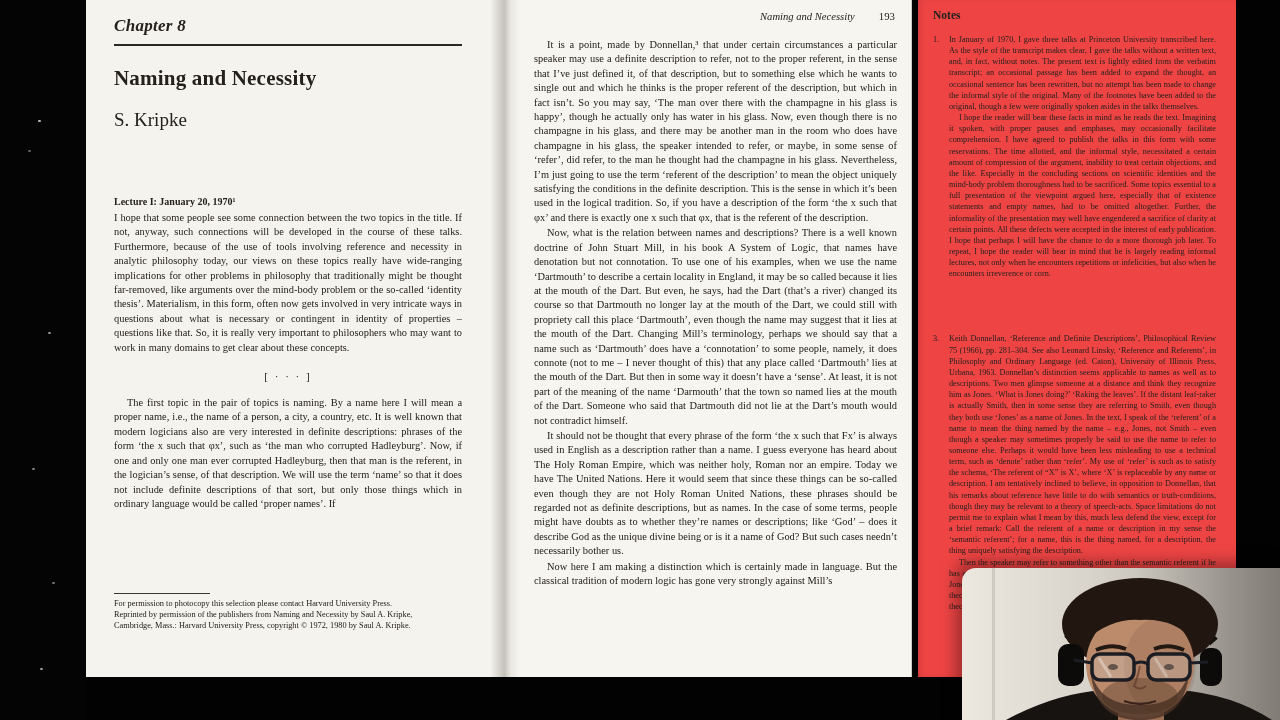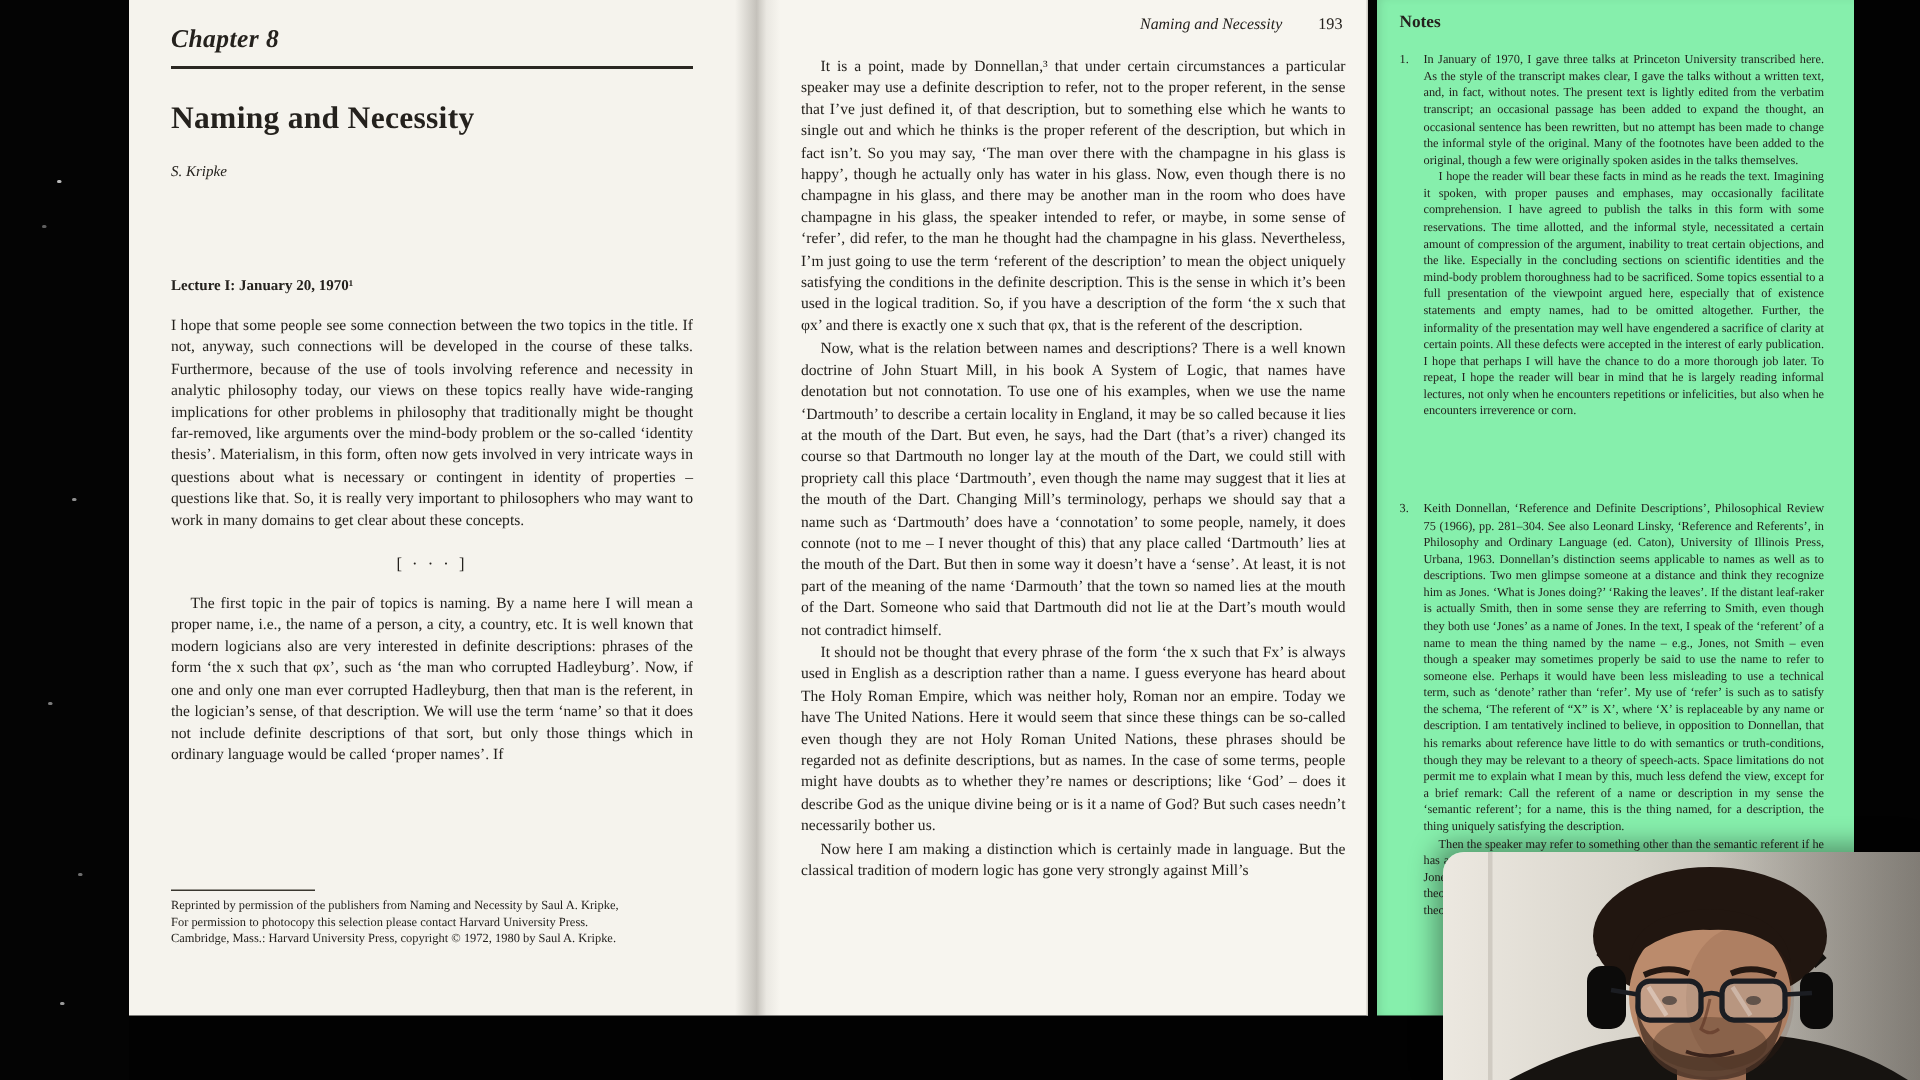--- a/index.html
+++ b/index.html
@@ -11,32 +11,32 @@
   
   .film-strip { position: absolute; left: 0; top: 0; width: 86px; height: 720px; background: #040404; z-index: 1; }
   .speck { position: absolute; left: 38px; top: 120px; width: 3px; height: 2px; background: #b9b9b9; border-radius: 1px;
            box-shadow: 10px 212px 0 #8f8f8f, -6px 348px 0 #7c7c7c, 14px 462px 0 #6f6f6f, 2px 548px 0 #9a9a9a, -10px 30px 0 #5f5f5f; }
 
   .spread { position: absolute; left: 86px; top: 0; width: 1194px; height: 677px; }
 
   .page { position: absolute; top: 0; height: 677px; overflow: hidden; }
   .page-left  { left: 0;     width: 420px; background: #f5f3ed; padding: 16px 44px 0 28px; }
   .page-mid   { left: 420px; width: 406px; background: #f7f5ef; padding: 10px 14px 0 28px; border-right: 1px solid #cfccc4; }
-  .page-notes { left: 832px; width: 318px; background: #86efac; padding: 9px 20px 0 15px; box-shadow: inset 4px 0 8px -4px rgba(0,0,0,0.18); }
+  .page-notes { left: 832px; width: 318px; background: #ef4444; padding: 9px 20px 0 15px; box-shadow: inset 4px 0 8px -4px rgba(0,0,0,0.18); }
 
   .gutter-shadow { position: absolute; left: 404px; top: 0; width: 30px; height: 677px; z-index: 2; pointer-events: none;
     background: linear-gradient(to right, rgba(25,18,10,0) 0%, rgba(25,18,10,0.22) 48%, rgba(25,18,10,0.06) 70%, rgba(25,18,10,0) 100%); }
 
   
   .chapter-label { font-style: italic; font-weight: bold; font-size: 17px; letter-spacing: 0.3px; padding-bottom: 8px; }
   .chapter-rule { border-top: 2px solid #2a2722; width: 100%; }
   .book-title { font-weight: bold; font-size: 21px; margin-top: 20px; letter-spacing: 0.2px; }
-  .author { font-size: 10px; margin-top: 18px; font-style: italic; }
+  .author { font-size: 19px; margin-top: 18px; }
   .lecture-heading { font-weight: bold; font-size: 10px; margin-top: 65px; }
-  .body-par { font-size: 10.4px; line-height: 1.385; text-align: justify; margin-top: 15px; }
+  .body-par { font-size: 10.4px; line-height: 1.385; text-align: justify; margin-top: 4px; }
   .body-par.indent { margin-top: 0; text-indent: 13px; }
   .ellipsis-row { text-align: center; font-size: 11px; letter-spacing: 2px; margin: 15px 0 14px 0; }
   .permission { position: absolute; left: 28px; right: 44px; top: 593px; font-size: 8.3px; line-height: 1.34; }
   .permission-rule { width: 96px; border-top: 1px solid #3a372f; margin-bottom: 4px; }
 
   
   .pg-header { display: flex; justify-content: flex-end; align-items: baseline; gap: 24px; font-size: 10.6px; padding-right: 2px; }
   .running-head { font-style: italic; }
   .page-number { font-size: 10.8px; text-align: right; }
   .mid-body { margin-top: 16px; }
@@ -71,22 +71,22 @@
       <div class="chapter-label">Chapter 8</div>
       <div class="chapter-rule"></div>
       <h1 class="book-title">Naming and Necessity</h1>
       <div class="author">S. Kripke</div>
       <div class="lecture-heading">Lecture I: January 20, 1970¹</div>
       <p class="body-par">I hope that some people see some connection between the two topics in the title. If not, anyway, such connections will be developed in the course of these talks. Furthermore, because of the use of tools involving reference and necessity in analytic philosophy today, our views on these topics really have wide-ranging implications for other problems in philosophy that traditionally might be thought far-removed, like arguments over the mind-body problem or the so-called ‘identity thesis’. Materialism, in this form, often now gets involved in very intricate ways in questions about what is necessary or contingent in identity of properties – questions like that. So, it is really very important to philosophers who may want to work in many domains to get clear about these concepts.</p>
       <div class="ellipsis-row">[ · · · ]</div>
       <p class="body-par indent">The first topic in the pair of topics is naming. By a name here I will mean a proper name, i.e., the name of a person, a city, a country, etc. It is well known that modern logicians also are very interested in definite descriptions: phrases of the form ‘the x such that φx’, such as ‘the man who corrupted Hadleyburg’. Now, if one and only one man ever corrupted Hadleyburg, then that man is the referent, in the logician’s sense, of that description. We will use the term ‘name’ so that it does not include definite descriptions of that sort, but only those things which in ordinary language would be called ‘proper names’. If</p>
       <div class="permission">
         <div class="permission-rule"></div>
+        <div>For permission to photocopy this selection please contact Harvard University Press.</div>
         <div>Reprinted by permission of the publishers from Naming and Necessity by Saul A. Kripke,</div>
-        <div>For permission to photocopy this selection please contact Harvard University Press.</div>
         <div>Cambridge, Mass.: Harvard University Press, copyright © 1972, 1980 by Saul A. Kripke.</div>
       </div>
     </div>
 
     <div class="gutter-shadow"></div>
 
     <div class="page page-mid">
       <div class="pg-header">
         <span class="running-head">Naming and Necessity</span>
         <span class="page-number">193</span>

